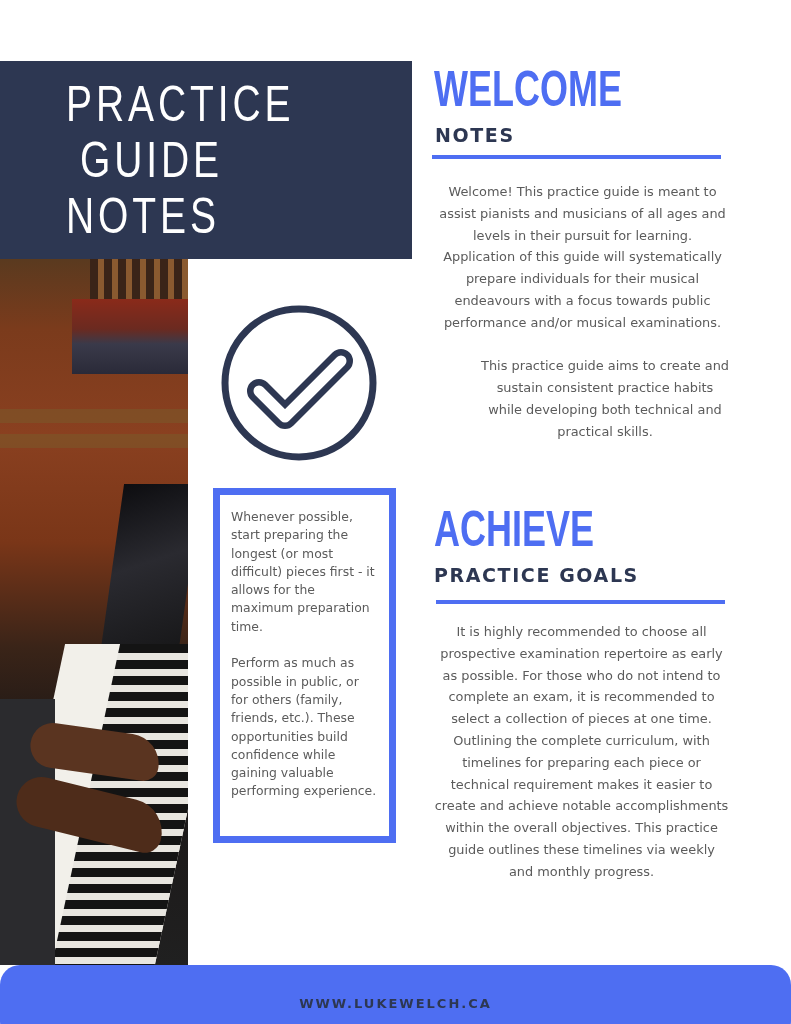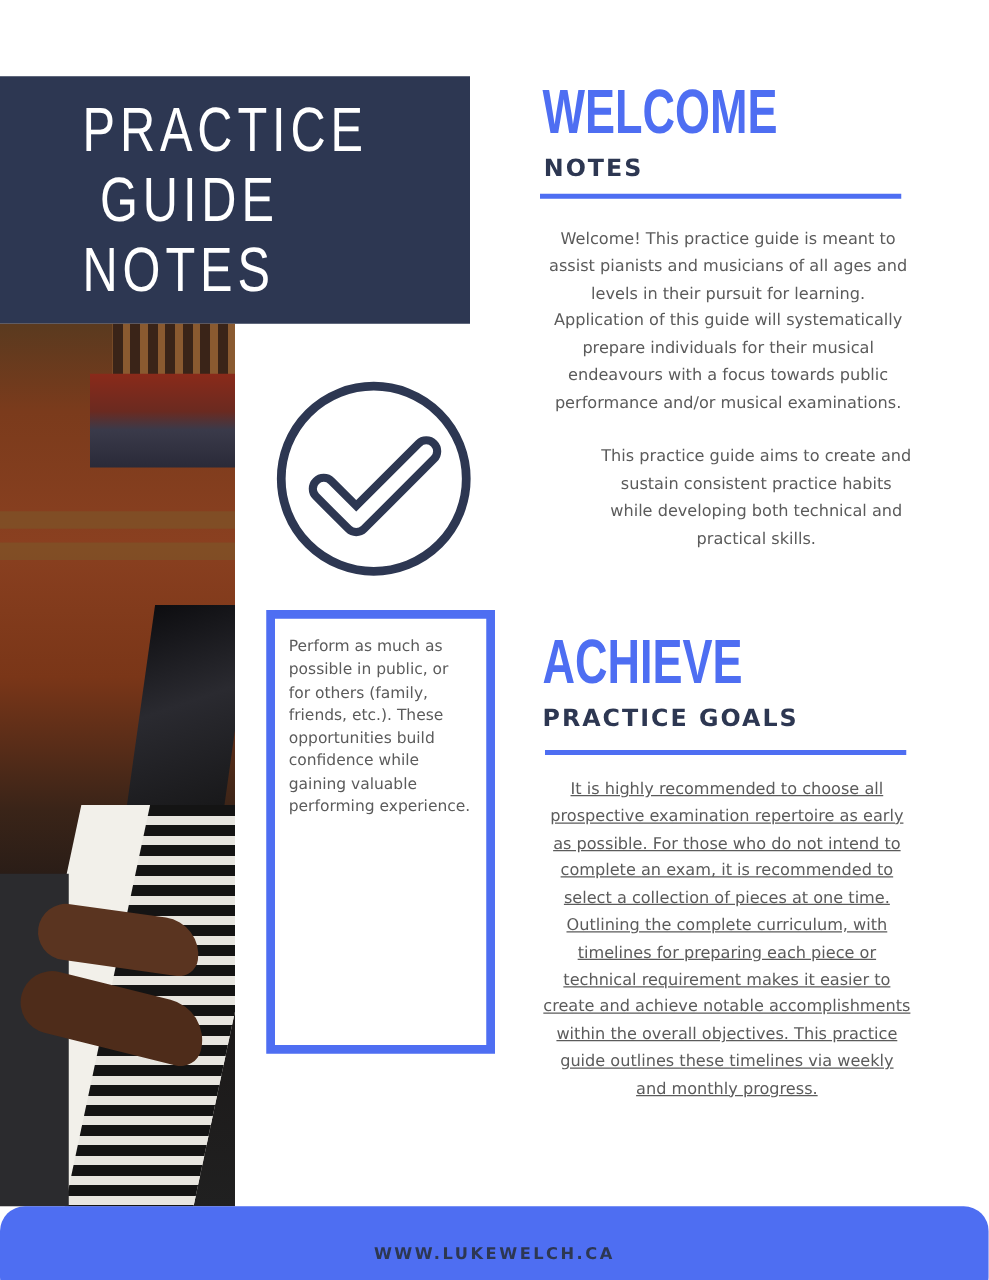--- a/index.html
+++ b/index.html
@@ -1,20 +1,20 @@
 <!DOCTYPE html>
 <html><head>
 <meta charset="utf-8">
 <style>
   * { box-sizing: border-box; margin: 0; padding: 0; }
   html, body { width: 791px; height: 1024px; background: #ffffff; overflow: hidden; }
   body { position: relative; font-family: "DejaVu Sans", sans-serif; }
 
   .title-box {
-    position: absolute; left: 0; top: 61px; width: 376px; height: 198px;
+    position: absolute; left: 0; top: 61px; width: 412px; height: 198px;
     background: #2d3752;
   }
   .title-line {
     position: absolute; color: #ffffff;
     font-family: "Liberation Sans", sans-serif;
     font-size: 50px; letter-spacing: 5px; line-height: 1;
     transform: scaleX(0.78); transform-origin: left top;
   }
 
   .photo {
@@ -124,33 +124,34 @@
   <div class="hand2"></div>
 </div>
 
 <svg class="check-icon" viewBox="0 0 160 160">
   <circle cx="80" cy="80" r="74" fill="none" stroke="#2d3752" stroke-width="7"></circle>
   <path d="M40 88 L66 114 L122 58" fill="none" stroke="#2d3752" stroke-width="24" stroke-linecap="round" stroke-linejoin="round"></path>
   <path d="M40 88 L66 114 L122 58" fill="none" stroke="#ffffff" stroke-width="11" stroke-linecap="round" stroke-linejoin="round"></path>
 </svg>
 
 <div class="tip-box">
+  <p>Whenever possible, start preparing the longest (or most difficult) pieces first - it allows for the maximum preparation time.</p>
   <p>Perform as much as possible in public, or for others (family, friends, etc.).  These opportunities build confidence while gaining valuable performing experience.</p>
 </div>
 
 <div class="heading-big" style="left:434px; top:64px;">WELCOME</div>
 <div class="heading-sub" style="left:435px; top:124px;">NOTES</div>
 <div class="rule" style="left:432px; top:155px; width:289px;"></div>
 <div class="body-text" style="left:435px; top:181px;">
   <p>Welcome!  This practice guide is meant to assist pianists and musicians of all ages and levels in their pursuit for learning. Application of this guide will systematically prepare individuals for their musical endeavours with a focus towards public performance and/or musical examinations.</p>
   <p>This practice guide aims to create and sustain consistent practice habits while developing both technical and practical skills.</p>
 </div>
 
 <div class="heading-big" style="left:434px; top:504px;">ACHIEVE</div>
 <div class="heading-sub" style="left:434px; top:564px;">PRACTICE GOALS</div>
 <div class="rule" style="left:436px; top:600px; width:289px;"></div>
-<div class="body-text" style="left:434px; top:621px;text-decoration:underline;">
+<div class="body-text" style="left:434px; top:621px;">
   <p>It is highly recommended to choose all prospective examination repertoire as early as possible.  For those who do not intend to complete an exam, it is recommended to select a collection of pieces at one time.  Outlining the complete curriculum, with timelines for preparing each piece or technical requirement makes it easier to create and achieve notable accomplishments within the overall objectives.   This practice guide outlines these timelines via weekly and monthly progress.</p>
 </div>
 
 <div class="footer">
   <span>WWW.LUKEWELCH.CA</span>
 </div>
 
 </body></html>

